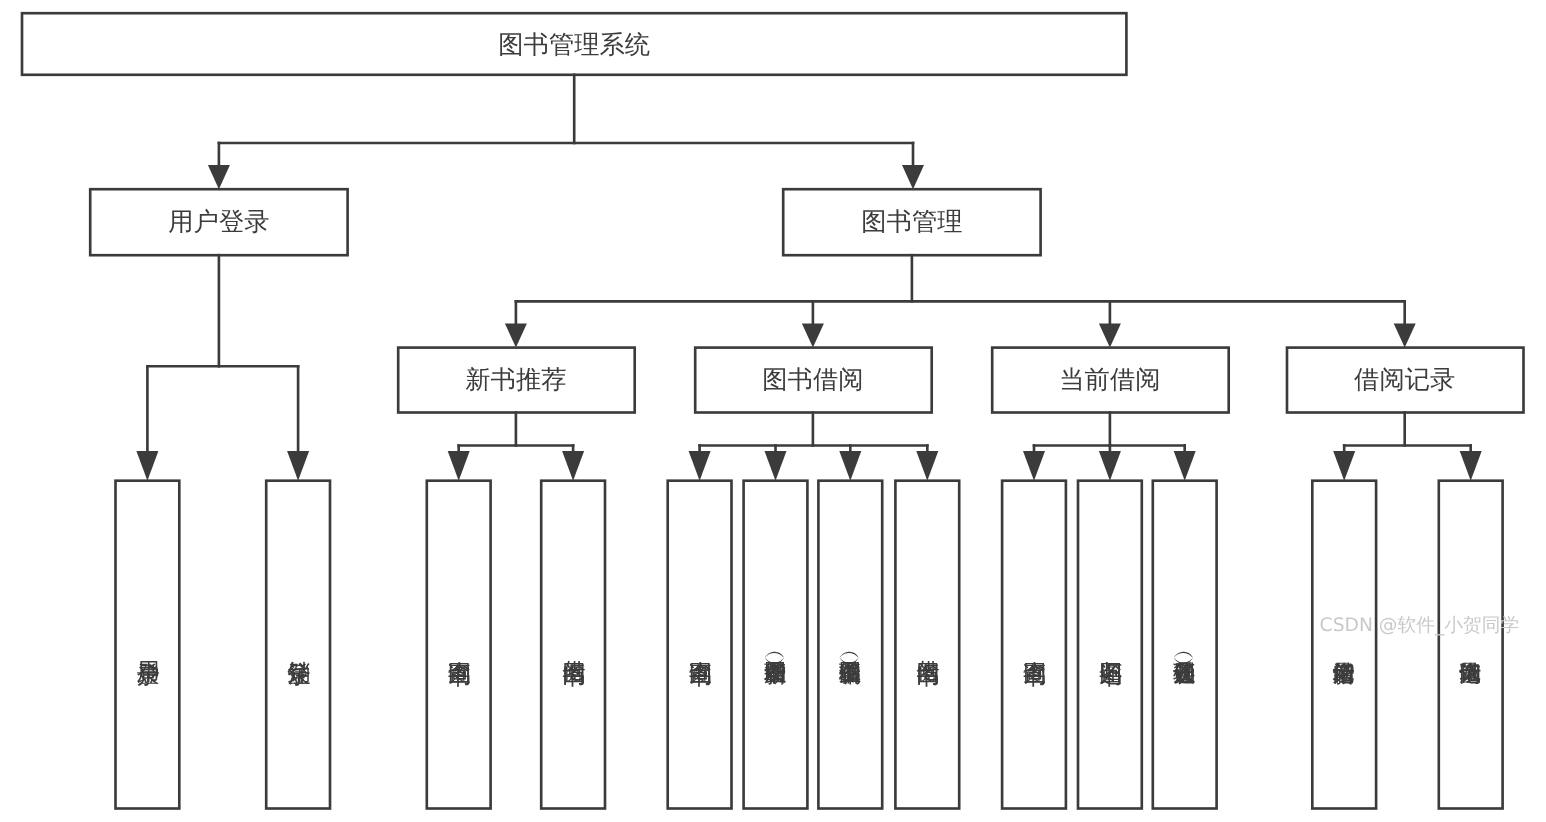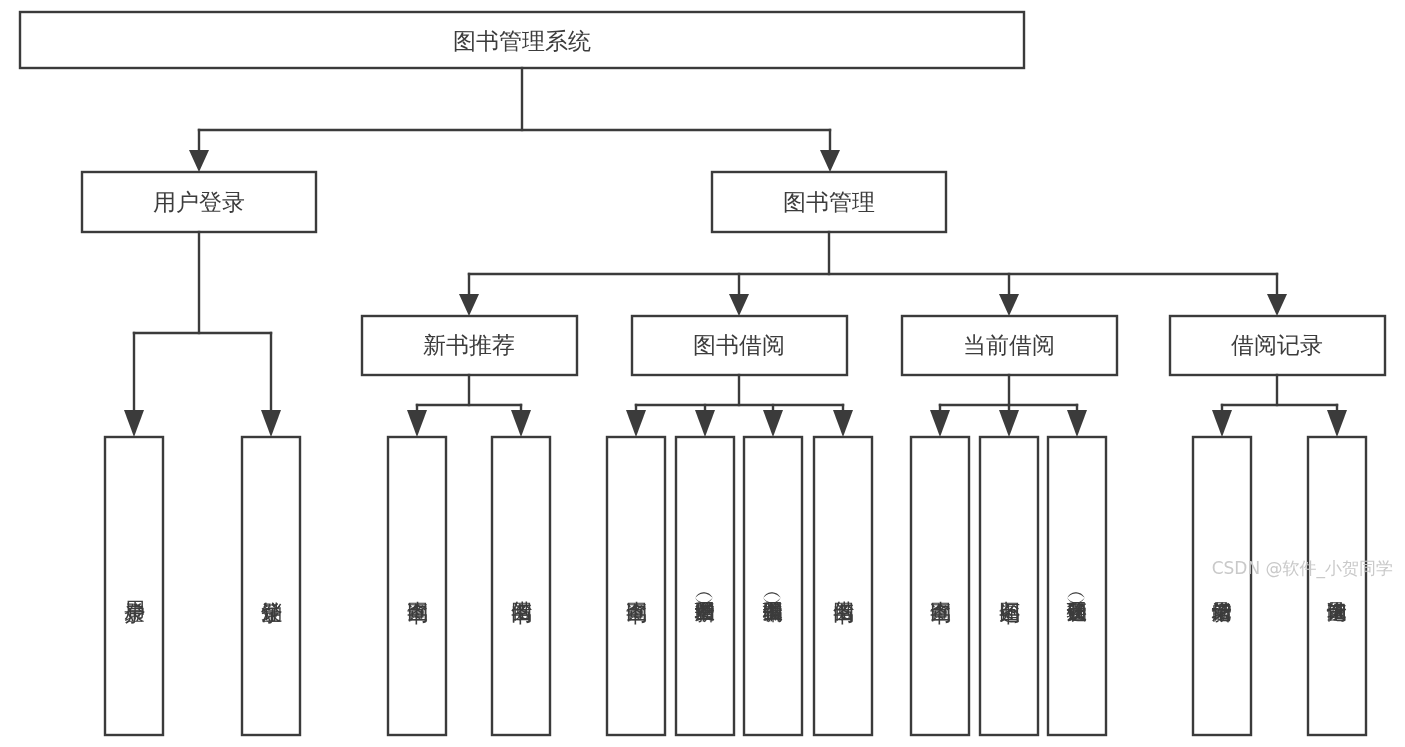--- a/index.html
+++ b/index.html
@@ -64,21 +64,21 @@
     letter-spacing: 1px;
     white-space: nowrap;
     pointer-events: none;
   }
   .leaf-label.tight {
     font-size: 20px;
     letter-spacing: 0px;
   }
   .watermark {
     position: absolute;
-    right: 12px;
+    right: 24px;
     bottom: 4px;
     color: #c9c9c9;
     font-size: 17px;
     font-family: "DejaVu Sans", "Liberation Sans", sans-serif;
     white-space: nowrap;
     pointer-events: none;
   }
 </style>
 </head>
 <body>

